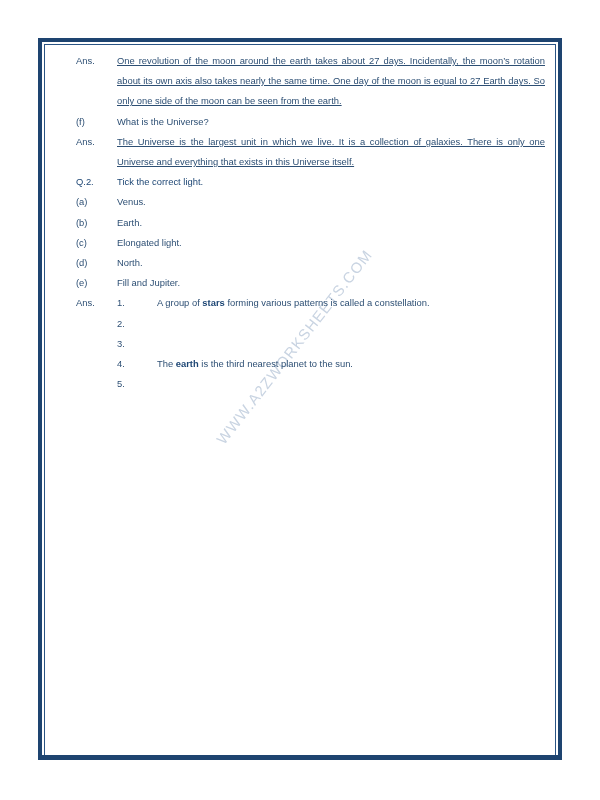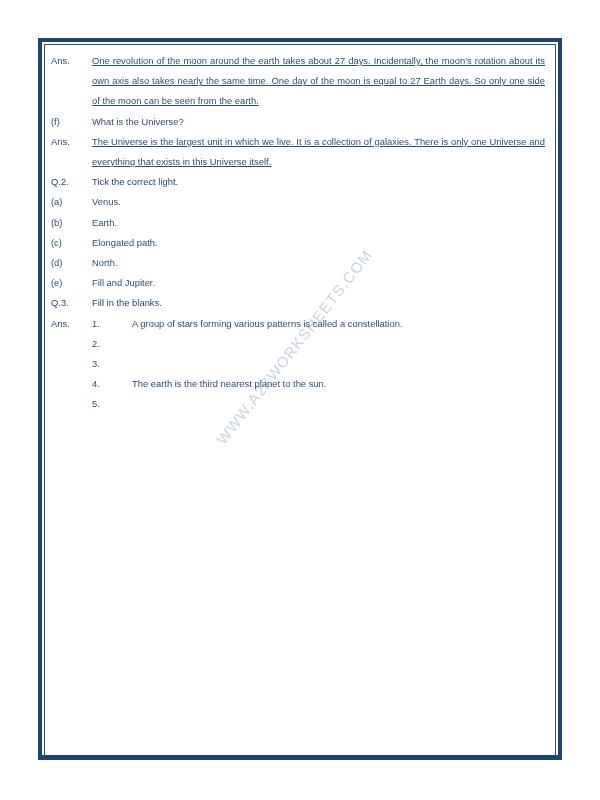--- a/index.html
+++ b/index.html
@@ -59,20 +59,21 @@
     display: flex;
     align-items: flex-start;
     font-size: 9.4px;
     line-height: 20.2px;
     color: #2d4f74;
   }
   .row .label {
     width: 41px;
     flex: 0 0 41px;
     color: #2d4f74;
+    margin-left: 25px;
   }
   .row .num {
     width: 40px;
     flex: 0 0 40px;
     color: #2d4f74;
   }
   .row .body {
     flex: 1 1 auto;
     color: #2d4f74;
   }
@@ -80,21 +81,21 @@
     text-align: justify;
     text-align-last: left;
     text-decoration: underline;
   }
   .row.heading .label,
   .row.heading .body {
     font-weight: normal;
     color: #1d4674;
   }
   b {
-    font-weight: normal;
+    font-weight: bold;
     color: #1d4674;
   }
 
   
   .watermark {
     position: absolute;
     left: 0;
     top: 0;
     right: 0;
     bottom: 0;
@@ -150,35 +151,31 @@
       <div class="row">
         <div class="label">(a)</div>
         <div class="body">Venus.</div>
       </div>
       <div class="row">
         <div class="label">(b)</div>
         <div class="body">Earth.</div>
       </div>
       <div class="row">
         <div class="label">(c)</div>
-        <div class="body">Elongated path.</div>
+        <div class="body">Elongated light.</div>
       </div>
       <div class="row">
         <div class="label">(d)</div>
         <div class="body">North.</div>
       </div>
       <div class="row">
         <div class="label">(e)</div>
         <div class="body">Fill and Jupiter.</div>
       </div>
 
-      <div class="row heading">
-        <div class="label">Q.3.</div>
-        <div class="body">Fill in the blanks.</div>
-      </div>
 
       <div class="row">
         <div class="label">Ans.</div>
         <div class="num">1.</div>
         <div class="body">
           <span>A group of </span><b>stars</b><span> forming various patterns is called a constellation.</span>
         </div>
       </div>
 
       <div class="row">

